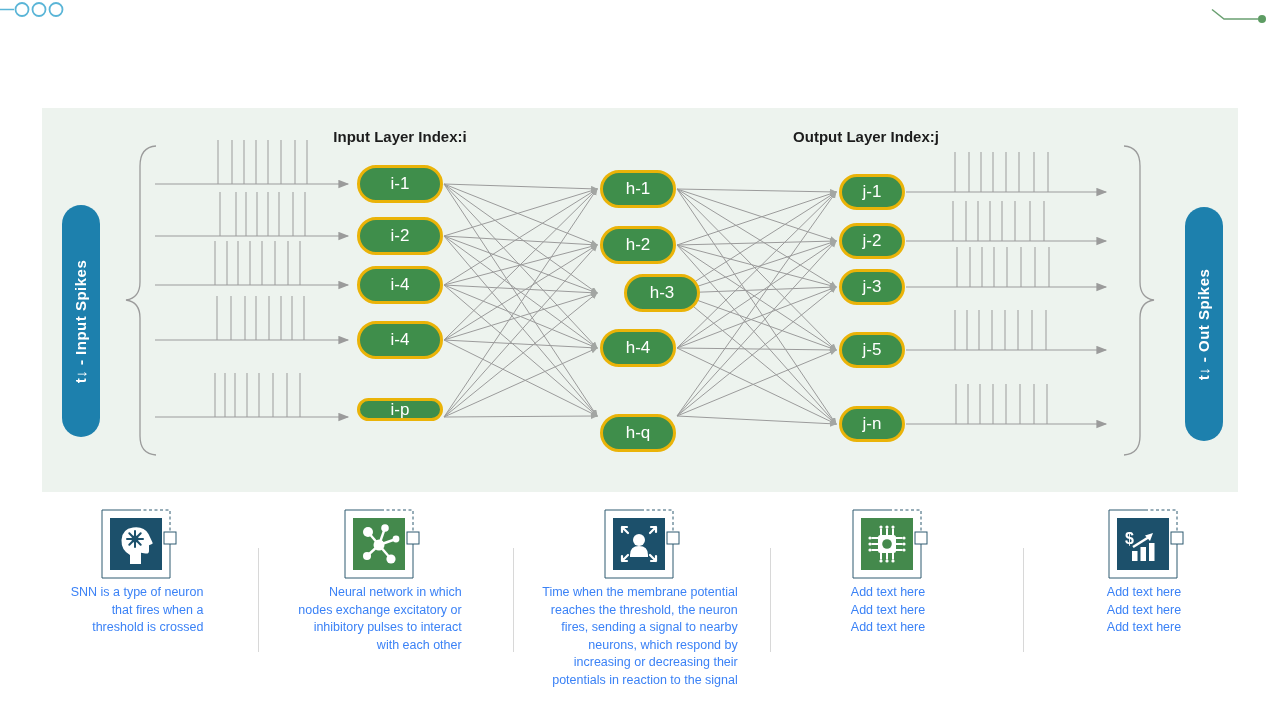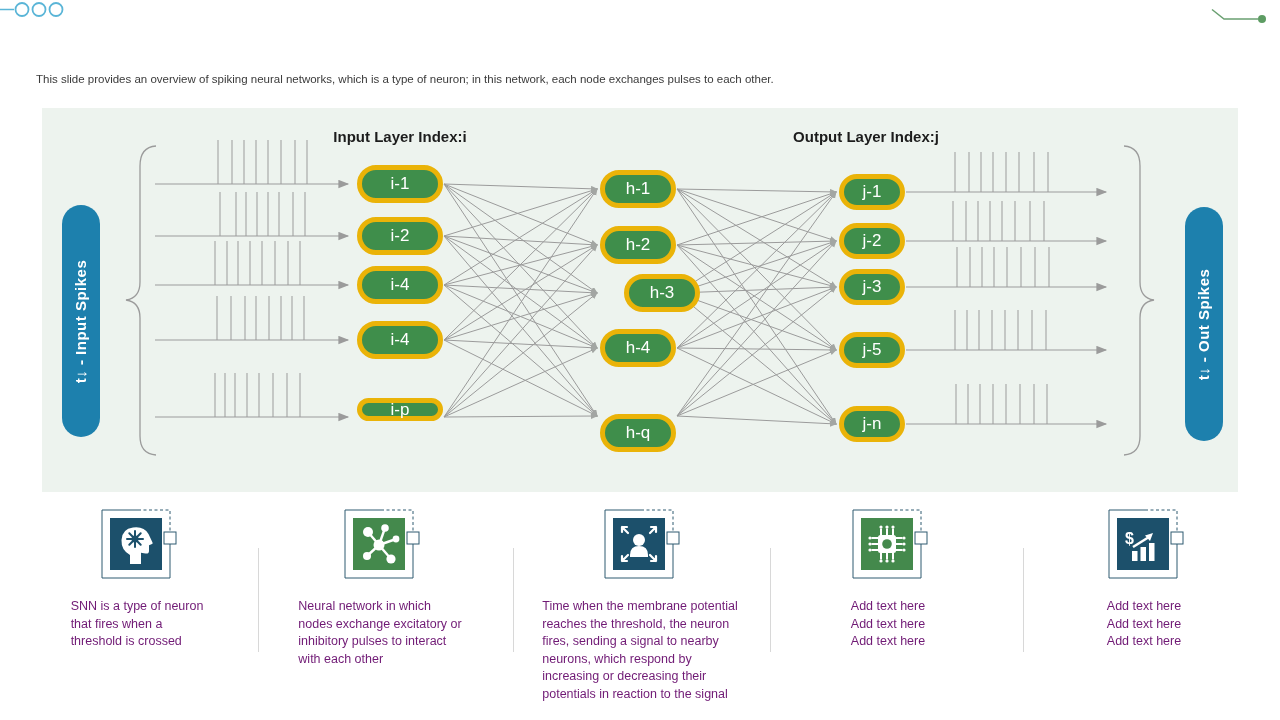--- a/index.html
+++ b/index.html
@@ -6,28 +6,28 @@
   body{width:1280px;height:720px;background:#ffffff;font-family:"Liberation Sans",sans-serif;position:relative;overflow:hidden;}
   .slide{position:absolute;inset:0;}
   .top-deco{position:absolute;left:0;top:0;width:1280px;height:30px;z-index:5;}
   .title{position:absolute;left:34px;top:18px;font-size:41px;letter-spacing:1.5px;color:#2b2b2b;font-weight:400;z-index:4;}
   .subtitle{position:absolute;left:36px;top:73px;font-size:11.5px;color:#3a3a3a;z-index:4;}
   .panel{position:absolute;left:42px;top:108px;width:1196px;height:384px;background:#edf3ee;z-index:0;}
   .layer-header{position:absolute;top:128px;transform:translateX(-50%);font-size:15px;font-weight:bold;color:#1c1c1c;z-index:3;white-space:nowrap;}
   #inputHeader{left:400px;}
   #outputHeader{left:866px;}
   svg.net{position:absolute;left:0;top:0;width:1280px;height:720px;z-index:1;pointer-events:none;}
-  .pill{position:absolute;background:#3f8e4b;border:5px solid #eab308;border-radius:19px;color:#ffffff;display:flex;align-items:center;justify-content:center;font-size:17px;z-index:2;box-sizing:border-box;}
+  .pill{position:absolute;background:#3f8e4b;border:3px solid #eab308;border-radius:19px;color:#ffffff;display:flex;align-items:center;justify-content:center;font-size:17px;z-index:2;box-sizing:border-box;}
   .side-label{position:absolute;width:38px;background:#1d80ad;border-radius:19px;color:#ffffff;font-weight:bold;font-size:15px;display:flex;align-items:center;justify-content:center;z-index:3;}
   .side-label span{transform:rotate(-90deg);white-space:nowrap;letter-spacing:0.5px;}
   #leftLabel{left:62px;top:205px;height:232px;}
   #rightLabel{left:1185px;top:207px;height:234px;}
   .card{position:absolute;top:505px;display:flex;flex-direction:column;align-items:center;z-index:2;}
   .card-icon{height:76px;}
-  .card-text{margin-top:17px;font-size:12.5px;line-height:17.5px;color:#701a75;text-align:left;white-space:pre-line;}
+  .card-text{margin-top:3px;font-size:12.5px;line-height:17.5px;color:#3b82f6;text-align:right;white-space:pre-line;}
   .vdiv{position:absolute;top:548px;height:104px;width:1px;background:#d8d8d8;z-index:1;}
 </style>
 </head>
 <body>
 
 <div class="slide">
 
   <svg class="top-deco" viewBox="0 0 1280 30">
     <defs>
       <linearGradient id="tg" x1="0" y1="0" x2="1" y2="0">
@@ -38,21 +38,20 @@
     </defs>
     <line x1="0" y1="9.5" x2="14" y2="9.5" stroke="#5ab5d7" stroke-width="1.5"></line>
     <circle cx="22" cy="9.5" r="6.5" fill="#ffffff" stroke="#5ab5d7" stroke-width="1.8"></circle>
     <circle cx="39" cy="9.5" r="6.5" fill="#ffffff" stroke="#5ab5d7" stroke-width="1.8"></circle>
     <circle cx="56" cy="9.5" r="6.5" fill="#ffffff" stroke="#5ab5d7" stroke-width="1.8"></circle>
     <line x1="63.5" y1="9.5" x2="1212" y2="9.5" stroke="url(#tg)" stroke-width="1.5"></line>
     <path d="M1212 9.5 L1224 19 L1258 19" stroke="#6aa071" stroke-width="1.5" fill="none"></path>
     <circle cx="1262" cy="19" r="4" fill="#5d9c63"></circle>
   </svg>
 
-  <div class="subtitle">This slide provides an overview of spiking neural networks, which is a type of neuron; in this network, each node exchanges pulses to each other.</div>
 
   <div class="panel"></div>
 
   <div class="layer-header" id="inputHeader">Input Layer Index:i</div>
   <div class="layer-header" id="outputHeader">Output Layer Index:j</div>
 
   <div class="side-label" id="leftLabel">
     <span>t↓ - Input Spikes</span>
   </div>
   <div class="side-label" id="rightLabel">

